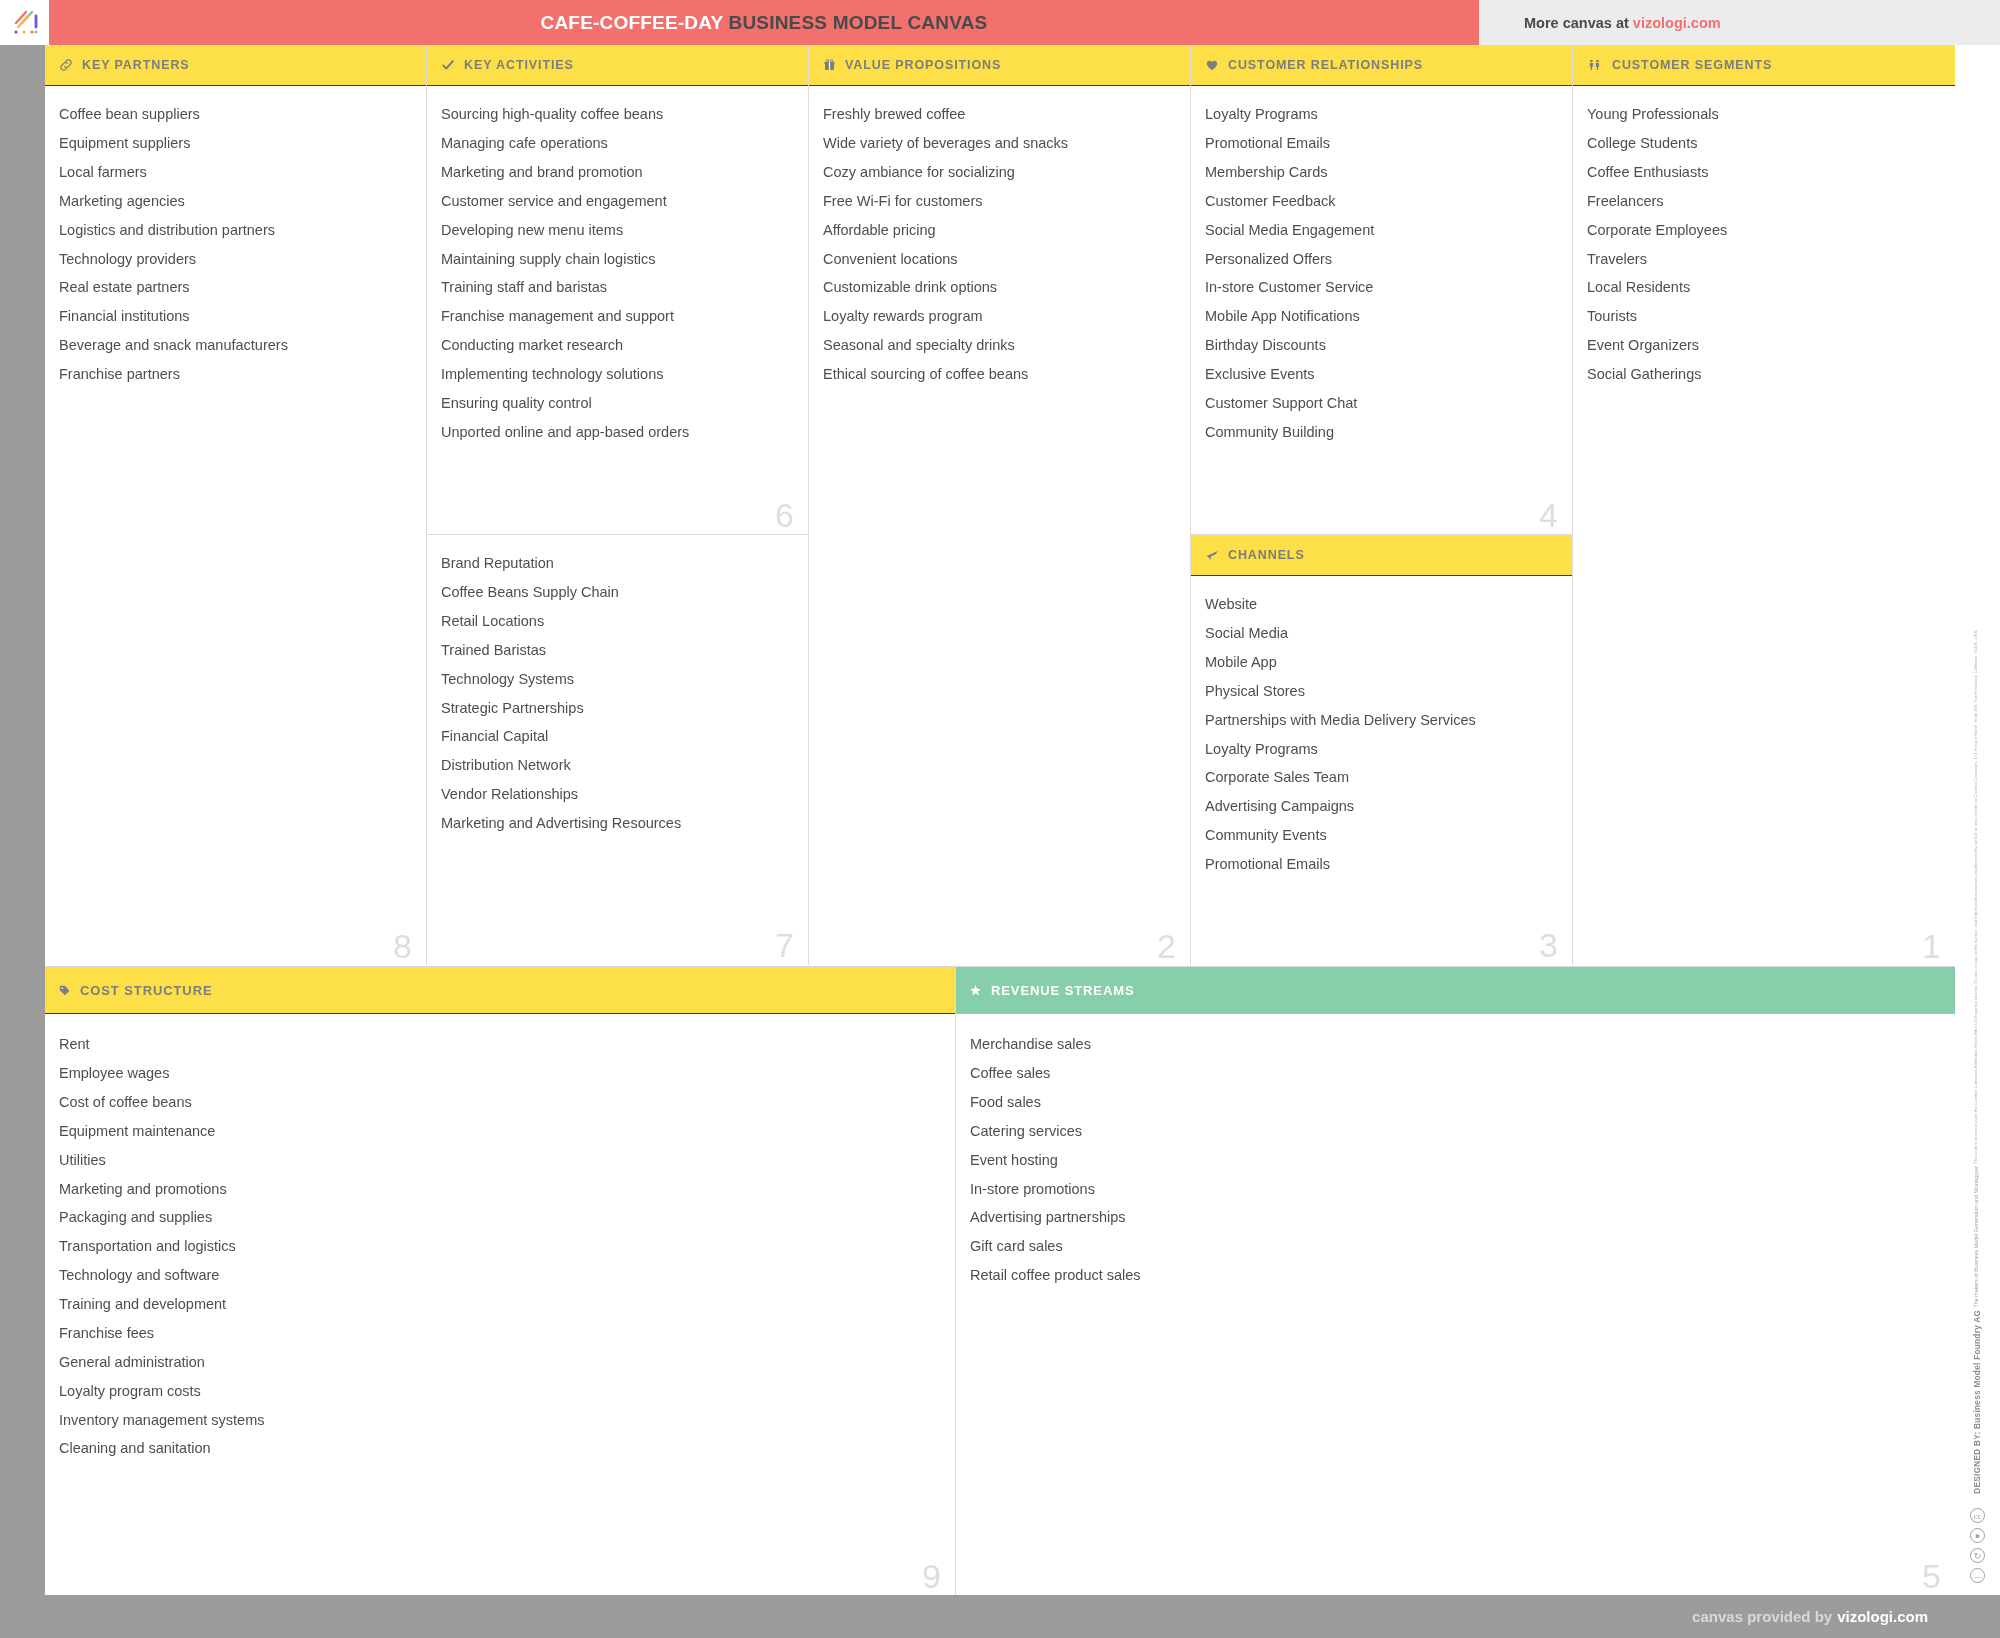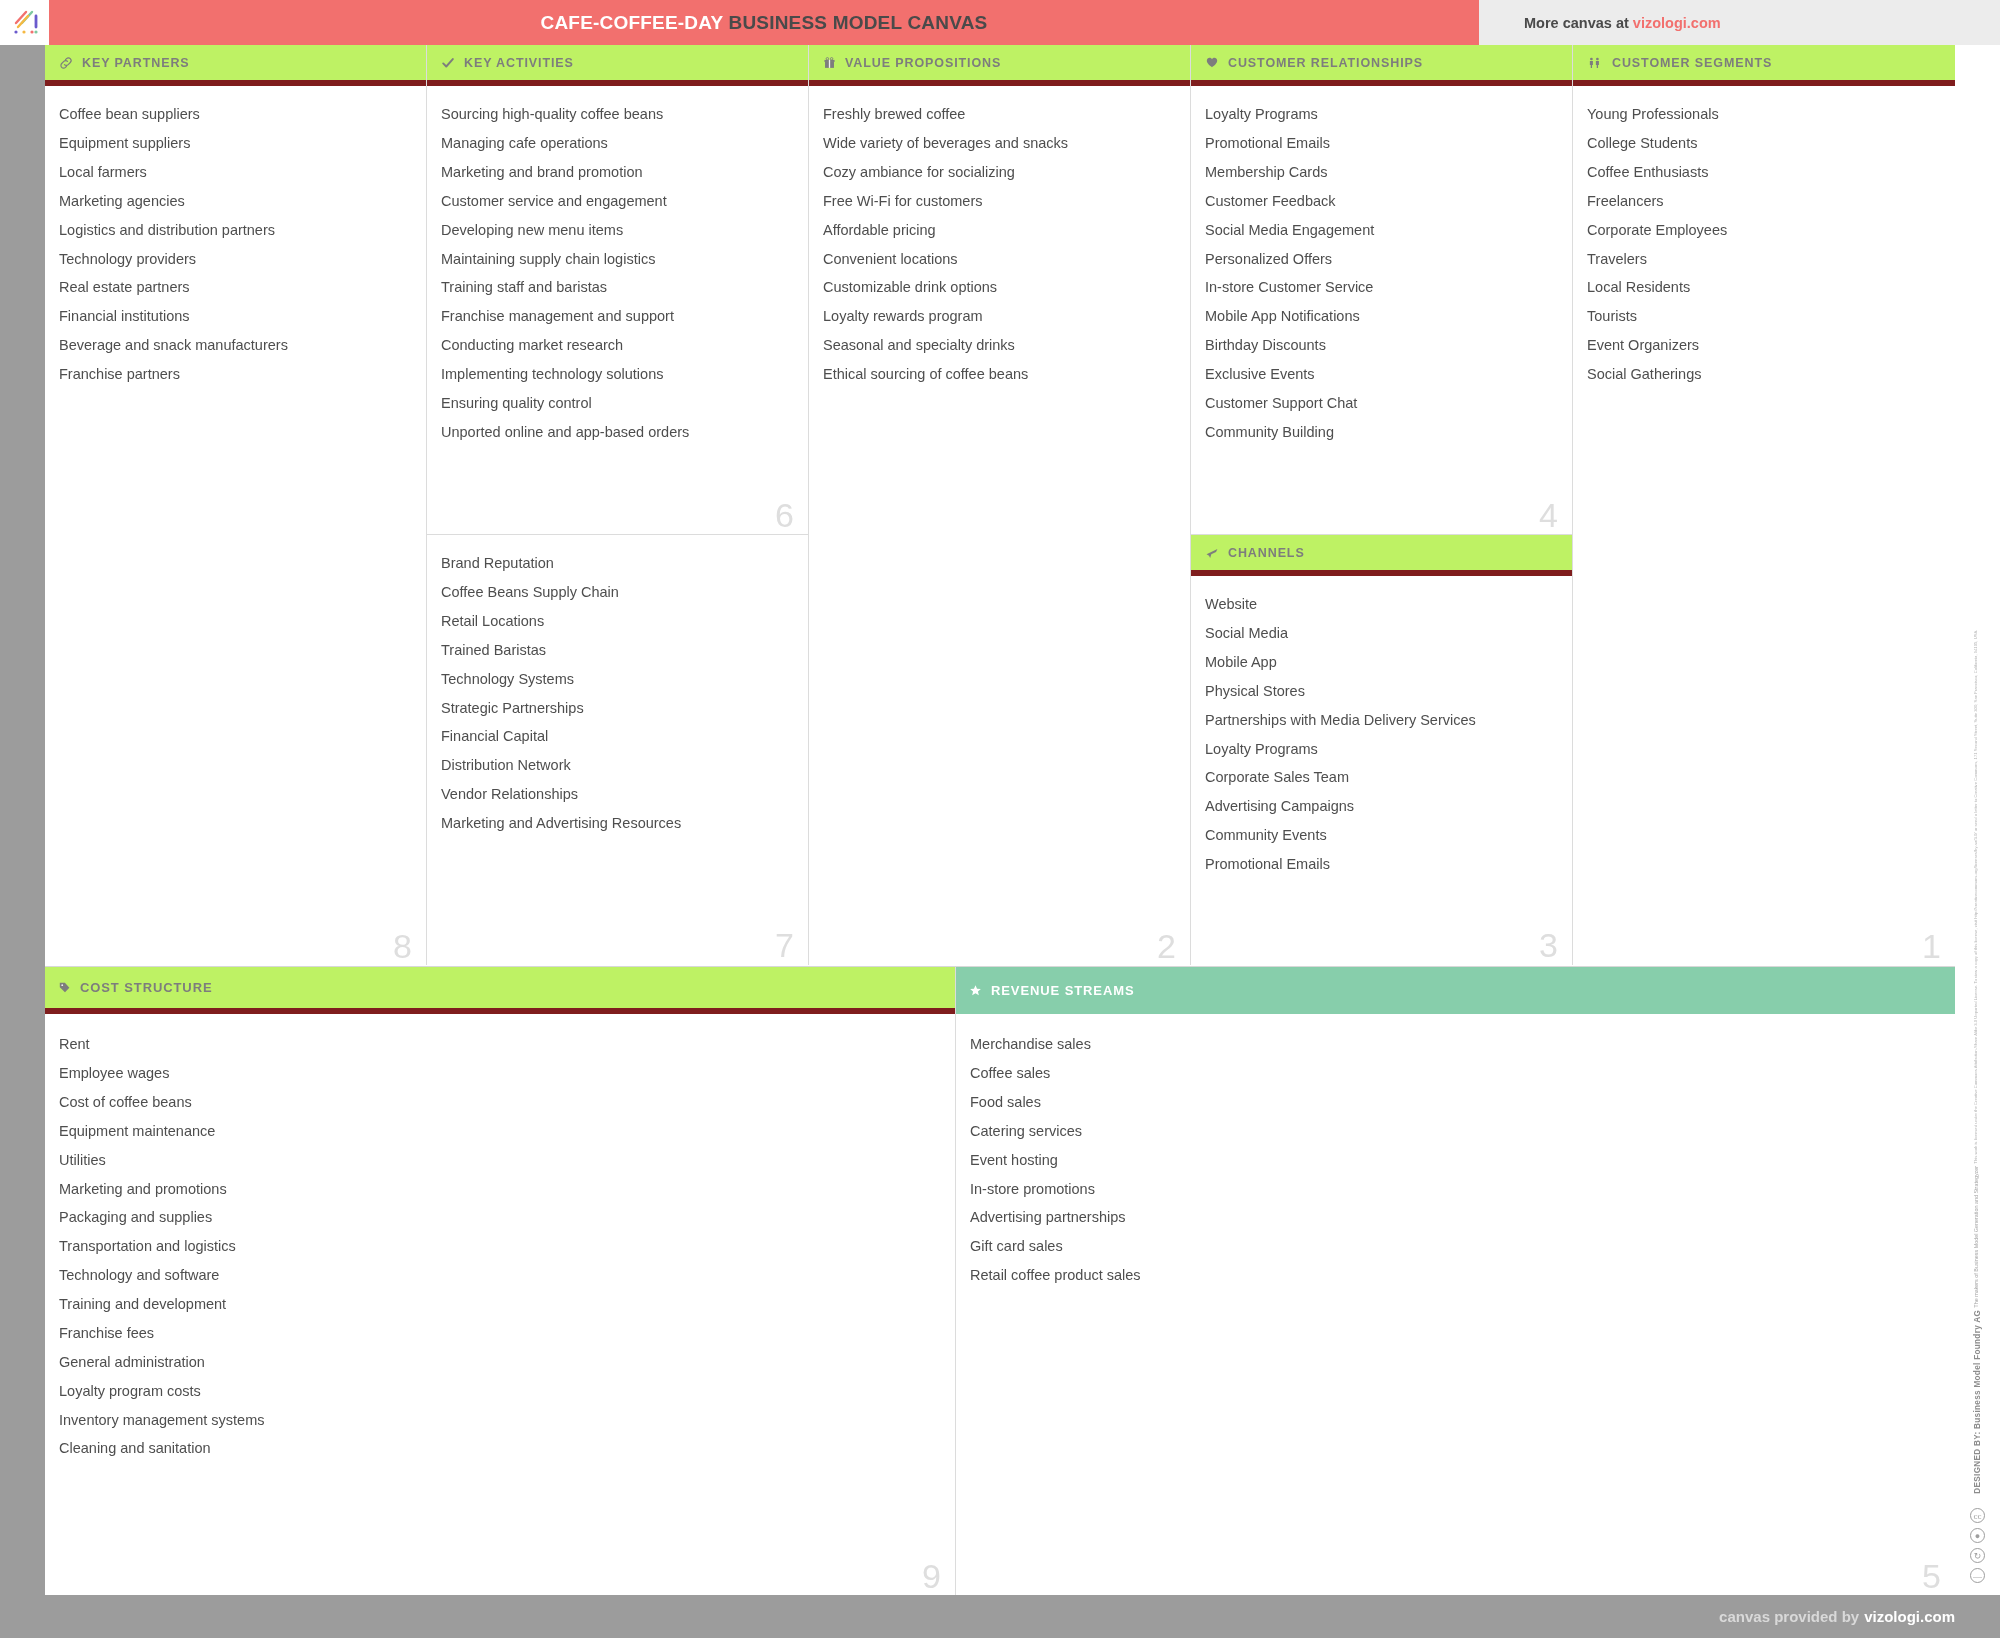--- a/index.html
+++ b/index.html
@@ -62,21 +62,21 @@
     position: absolute; right: 0; top: 45px;
     width: 45px; height: 1550px;
     background: #ffffff;
   }
   .bottom-gutter {
     position: absolute; left: 0; bottom: 0;
     width: 2000px; height: 43px;
     background: #9c9c9c;
   }
   .footer-credit {
-    position: absolute; right: 45px; bottom: 0;
+    position: absolute; right: 72px; bottom: 0;
     height: 43px; display: flex; align-items: center;
     font-size: 15px; color: #d9d9d9; font-weight: bold;
     white-space: nowrap;
   }
   .footer-credit .strong { color: #ffffff; margin-left: 5px; }
 
   
   .grid-area {
     position: absolute;
     left: 45px; top: 45px;
@@ -98,22 +98,22 @@
   .col-vp { width: 382px; }
   .col-cr { width: 382px; }
   .col-cs { width: 382px; }
 
   .split-top { height: 490px; position: relative; border-bottom: 1px solid #dcdcdc;
                display: flex; flex-direction: column; }
   .split-bot { height: 429px; position: relative; display: flex; flex-direction: column; }
   .full-cell { height: 920px; position: relative; display: flex; flex-direction: column; }
 
   .cell-head {
-    height: 41px; background: #bef264;
-    border-bottom: 6px solid #7f1d1d;
+    height: 41px; background: #fde047;
+    border-bottom: 1px solid #7f1d1d;
     display: flex; align-items: center;
     padding-left: 14px; gap: 9px;
     flex: 0 0 41px;
   }
   .cell-head .icn { color: #7d7d7d; font-size: 14px; line-height: 1; display:flex; align-items:center; }
   .cell-head .ttl {
     font-size: 12.5px; font-weight: bold; color: #7d7d7d;
     letter-spacing: 0.9px; text-transform: uppercase; white-space: nowrap;
   }
   .cell-body {

